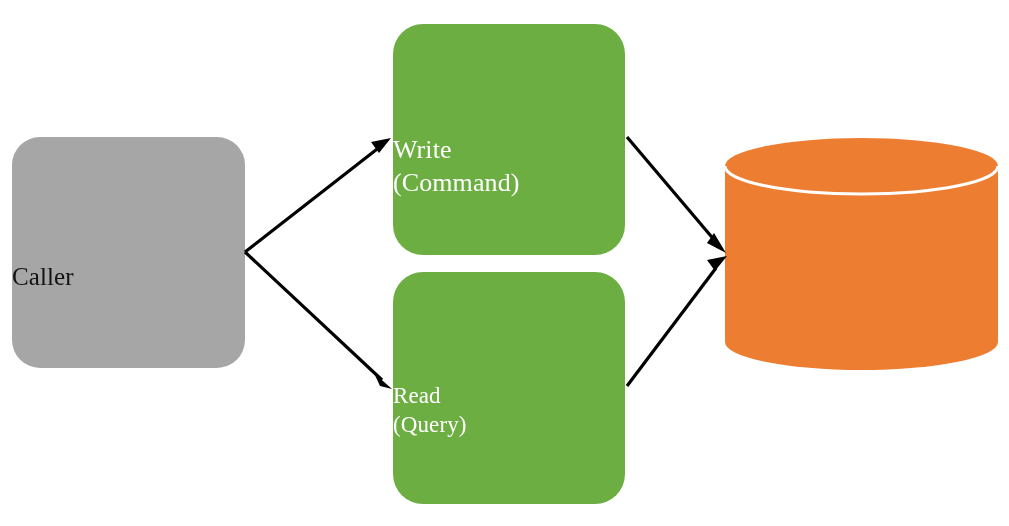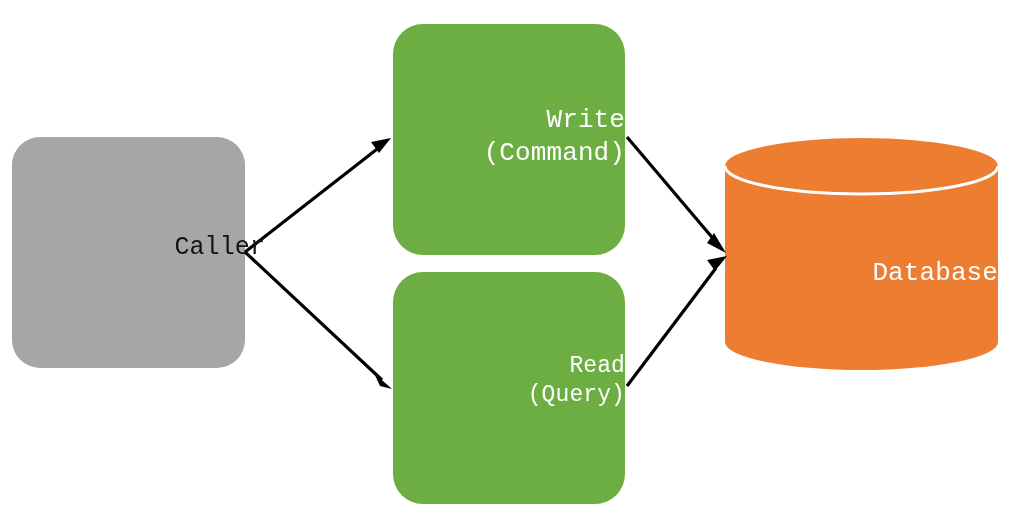--- a/index.html
+++ b/index.html
@@ -19,26 +19,27 @@
   }
   #diagram-svg {
     position: absolute;
     left: 0;
     top: 0;
     width: 1009px;
     height: 526px;
   }
   .node-label {
     position: absolute;
-    text-align: right;
+    text-align: left;
     line-height: 1.28;
     white-space: pre-line;
     pointer-events: none;
-    font-family: Liberation Mono, monospace;
+    font-family: Liberation Serif, serif;
     letter-spacing: 0.1px;
+    margin-top: 29px;
   }
   #label-caller {
     left: 12px;
     top: 232px;
     width: 253px;
     font-size: 25px;
     color: #121212;
   }
   #label-write {
     left: 393px;
@@ -109,15 +110,14 @@
   </svg>
 
   <div class="node-label" id="label-caller">Caller</div>
 
   <div class="node-label" id="label-write">Write
 (Command)</div>
 
   <div class="node-label" id="label-read">Read
 (Query)</div>
 
-  <div class="node-label" id="label-database">Database</div>
 
 </div>
 
 </body></html>

